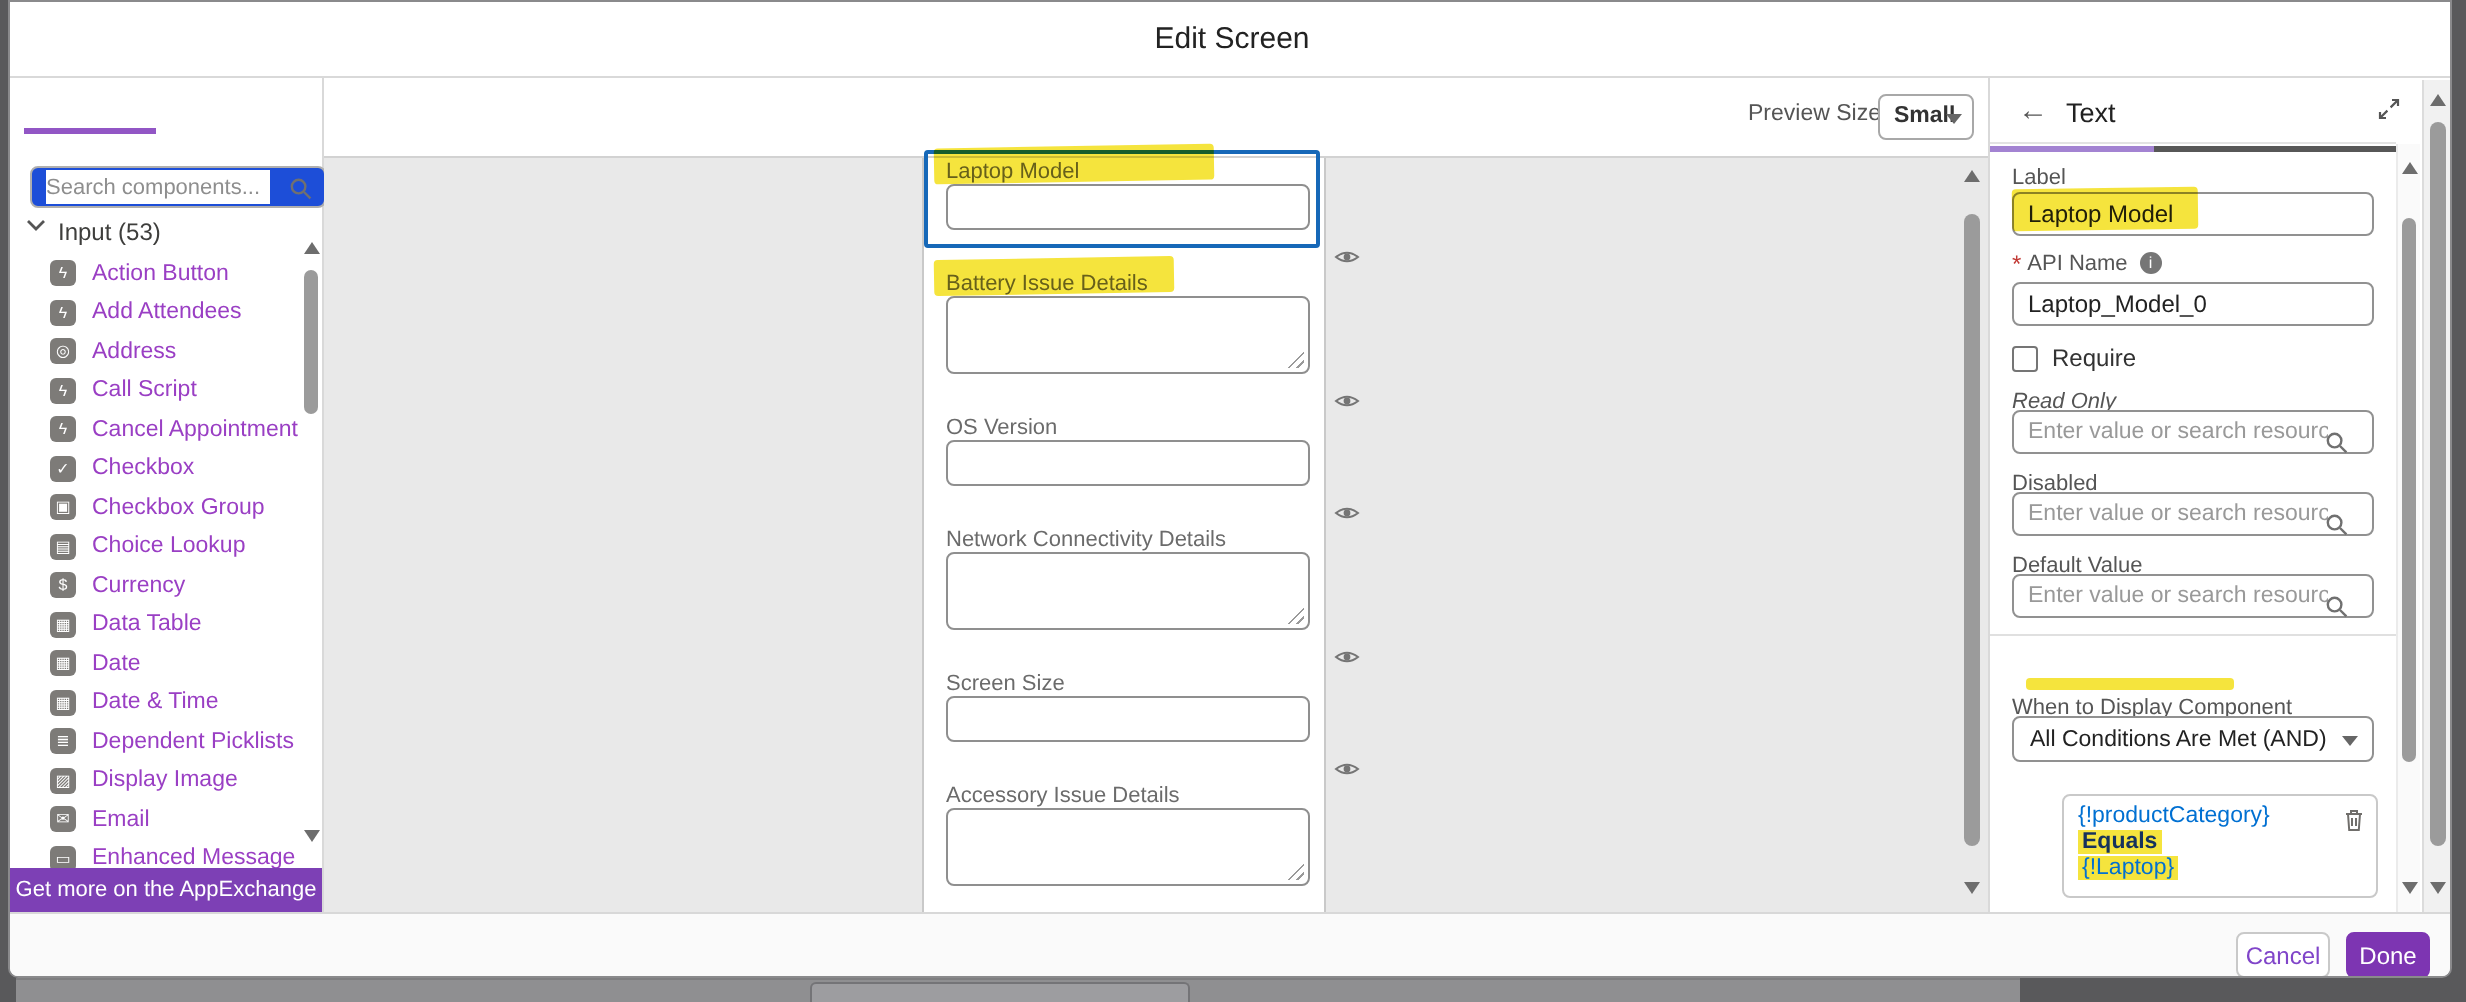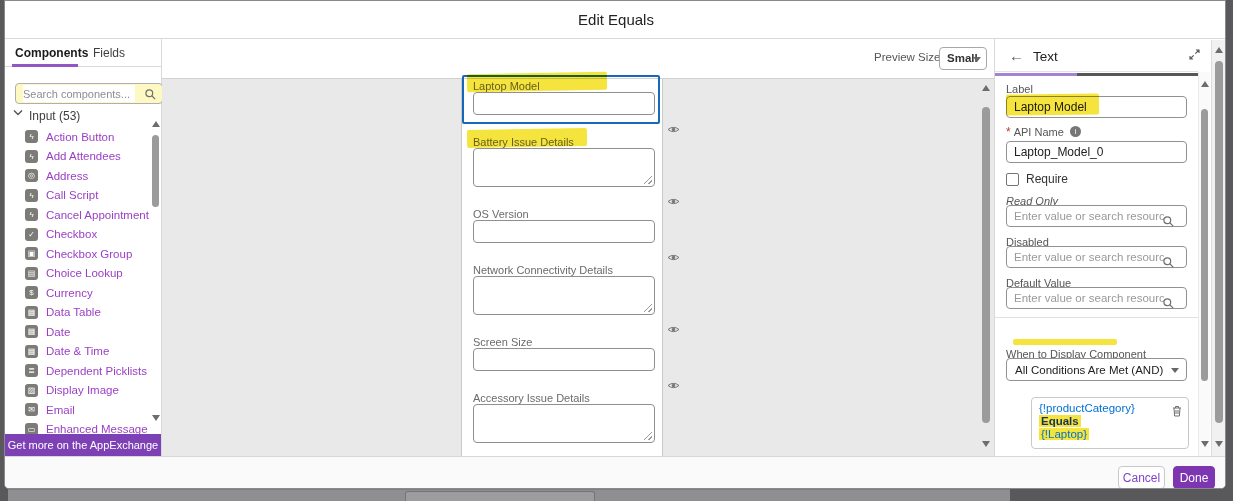--- a/index.html
+++ b/index.html
@@ -19,21 +19,21 @@
   #page-title { width:100%; text-align:center; line-height:38px; font-size:15px; color:#222; }
 
   
   #sidebar-border { left:156px; top:38px; width:1px; height:417px; background:#d9d9d9; }
   .tabs-row { left:0; top:38px; width:156px; height:28px; border-bottom:1px solid #d9d9d9; background:#fff; }
   .tab { position:absolute; top:0; height:28px; line-height:28px; font-size:12px; color:#3e3e3c; cursor:pointer; }
   #tab-components { left:10px; font-weight:bold; color:#1b1b1b; }
   #tab-fields { left:88px; }
   #tab-underline { left:7px; top:63px; width:66px; height:3px; background:#9256c5; }
 
-  .searchbox { left:10px; top:82px; width:148px; height:21px; border:1px solid #b0afae; border-radius:4px; background:#fef9c3; }
+  .searchbox { left:10px; top:82px; width:148px; height:21px; border:1px solid #b0afae; border-radius:4px; background:#1d4ed8; }
   .searchbox input { position:absolute; left:7px; top:1px; width:112px; height:17px; border:none; outline:none; font-size:11px; color:#444; font-family:"Liberation Sans",sans-serif; }
   .searchbox input::placeholder { color:#8e8e8e; }
   .searchbox svg { position:absolute; right:6px; top:5px; }
 
   .input-header { left:8px; top:108px; height:16px; display:flex; gap:6px; }
   .input-header span { font-size:12px; color:#3e3e3c; }
 
   #comp-list { left:0; top:126px; width:146px; height:329px; overflow:hidden; }
   .comp-item { position:relative; height:19.5px; display:flex; align-items:center; padding-left:20px; gap:8px; cursor:pointer; }
   .comp-icon { width:13px; height:13px; border-radius:3px; background:#7d7b78; color:#fff; font-size:8px; line-height:13px; text-align:center; flex:0 0 13px; }
@@ -122,27 +122,23 @@
 </style>
 </head>
 <body>
 
 <div id="backdrop-strip" class="abs"></div>
 <div id="backdrop-box" class="abs"></div>
 
 <div id="modal" class="abs">
 
   <div class="titlebar abs">
-    <div id="page-title">Edit Equals</div>
-  </div>
-
-  <div class="tabs-row abs">
-    <span class="tab" id="tab-components">Components</span>
-    <span class="tab" id="tab-fields">Fields</span>
-  </div>
+    <div id="page-title">Edit Screen</div>
+  </div>
+
   <div id="tab-underline" class="abs"></div>
   <div id="sidebar-border" class="abs"></div>
 
   <div class="searchbox abs">
     <input type="text" placeholder="Search components..." style="">
     <svg width="11" height="11" viewBox="0 0 11 11">
       <circle cx="4.3" cy="4.3" r="3.4" fill="none" stroke="#707070" stroke-width="1.2"></circle>
       <line x1="7" y1="7" x2="10.2" y2="10.2" stroke="#707070" stroke-width="1.2"></line>
     </svg>
   </div>

